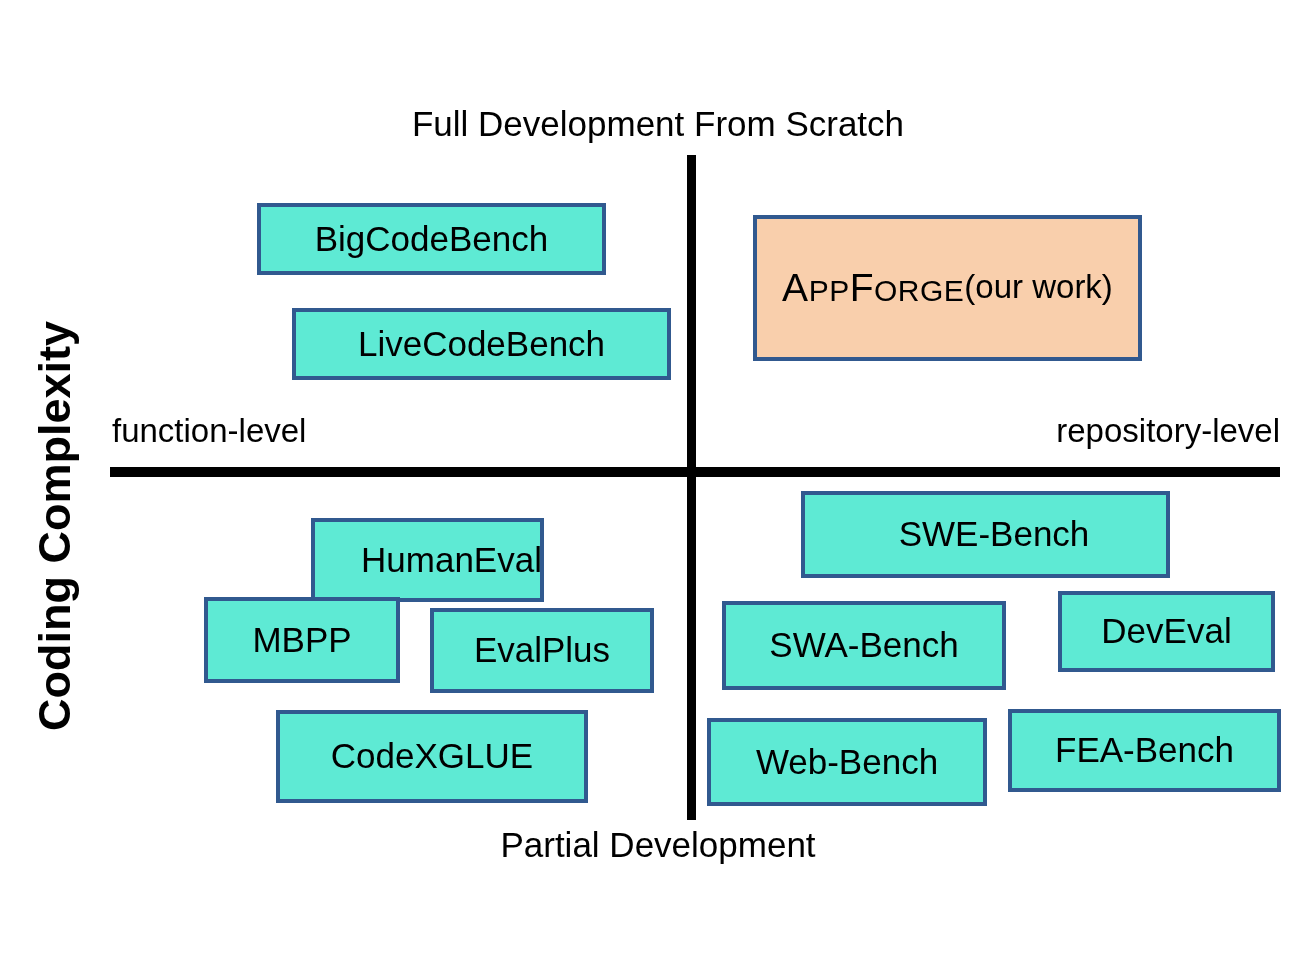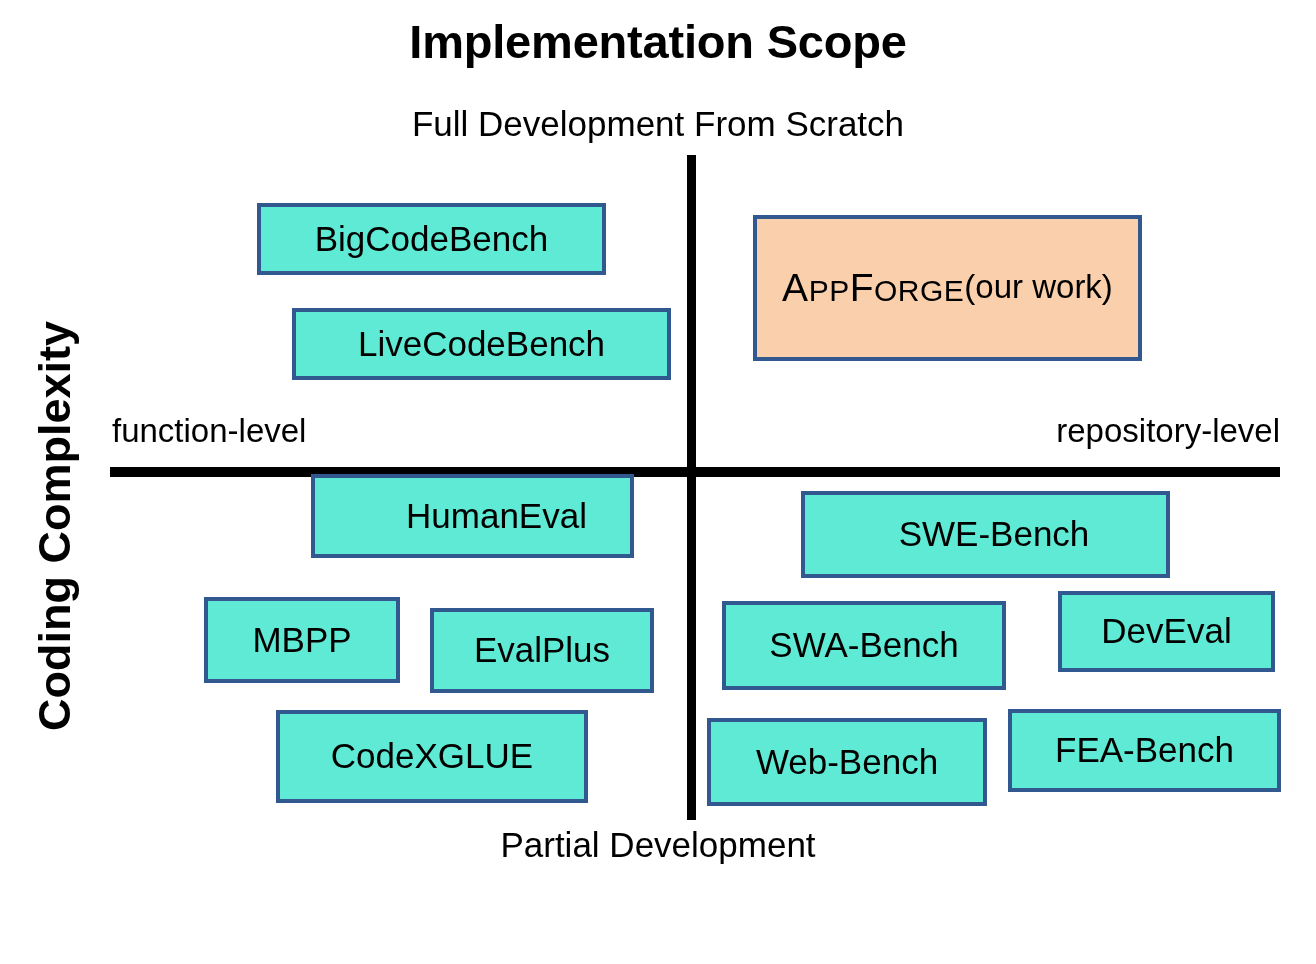--- a/index.html
+++ b/index.html
@@ -127,42 +127,41 @@
   .bench-box .line-sub {
     font-size: 33px;
     margin-top: -2px;
   }
 </style>
 </head>
 <body>
 
 <div id="canvas">
 
-  <div class="title">Implementation Scope</div>
 
   <div class="subtitle-top">Full Development From Scratch</div>
 
   <div class="y-axis-caption">Coding Complexity</div>
 
   <div class="axis-h"></div>
   <div class="axis-v"></div>
 
   <div class="axis-label left">function-level</div>
   <div class="axis-label right">repository-level</div>
 
   <div class="bench-box" style="left:257px; top:203px; width:349px; height:72px;">BigCodeBench</div>
 
   <div class="bench-box" style="left:292px; top:308px; width:379px; height:72px;">LiveCodeBench</div>
 
   <div class="bench-box highlight" style="left:753px; top:215px; width:389px; height:146px;">
     <div class="line-main"><span class="cap">A</span><span class="smallcap">PP</span><span class="cap">F</span><span class="smallcap">ORGE</span></div>
     <div class="line-sub">(our work)</div>
   </div>
 
-  <div class="bench-box" style="left:311px; top:474px; width:323px; height:84px;padding-left:48px;">HumanEval</div>
+  <div class="bench-box" style="left:311px; top:518px; width:233px; height:84px;padding-left:48px;">HumanEval</div>
 
   <div class="bench-box" style="left:204px; top:597px; width:196px; height:86px;">MBPP</div>
 
   <div class="bench-box" style="left:430px; top:608px; width:224px; height:85px;text-align:right;">EvalPlus</div>
 
   <div class="bench-box" style="left:276px; top:710px; width:312px; height:93px;">CodeXGLUE</div>
 
   <div class="bench-box" style="left:801px; top:491px; width:369px; height:87px;padding-left:17px;">SWE-Bench</div>
 
   <div class="bench-box" style="left:722px; top:601px; width:284px; height:89px;">SWA-Bench</div>

